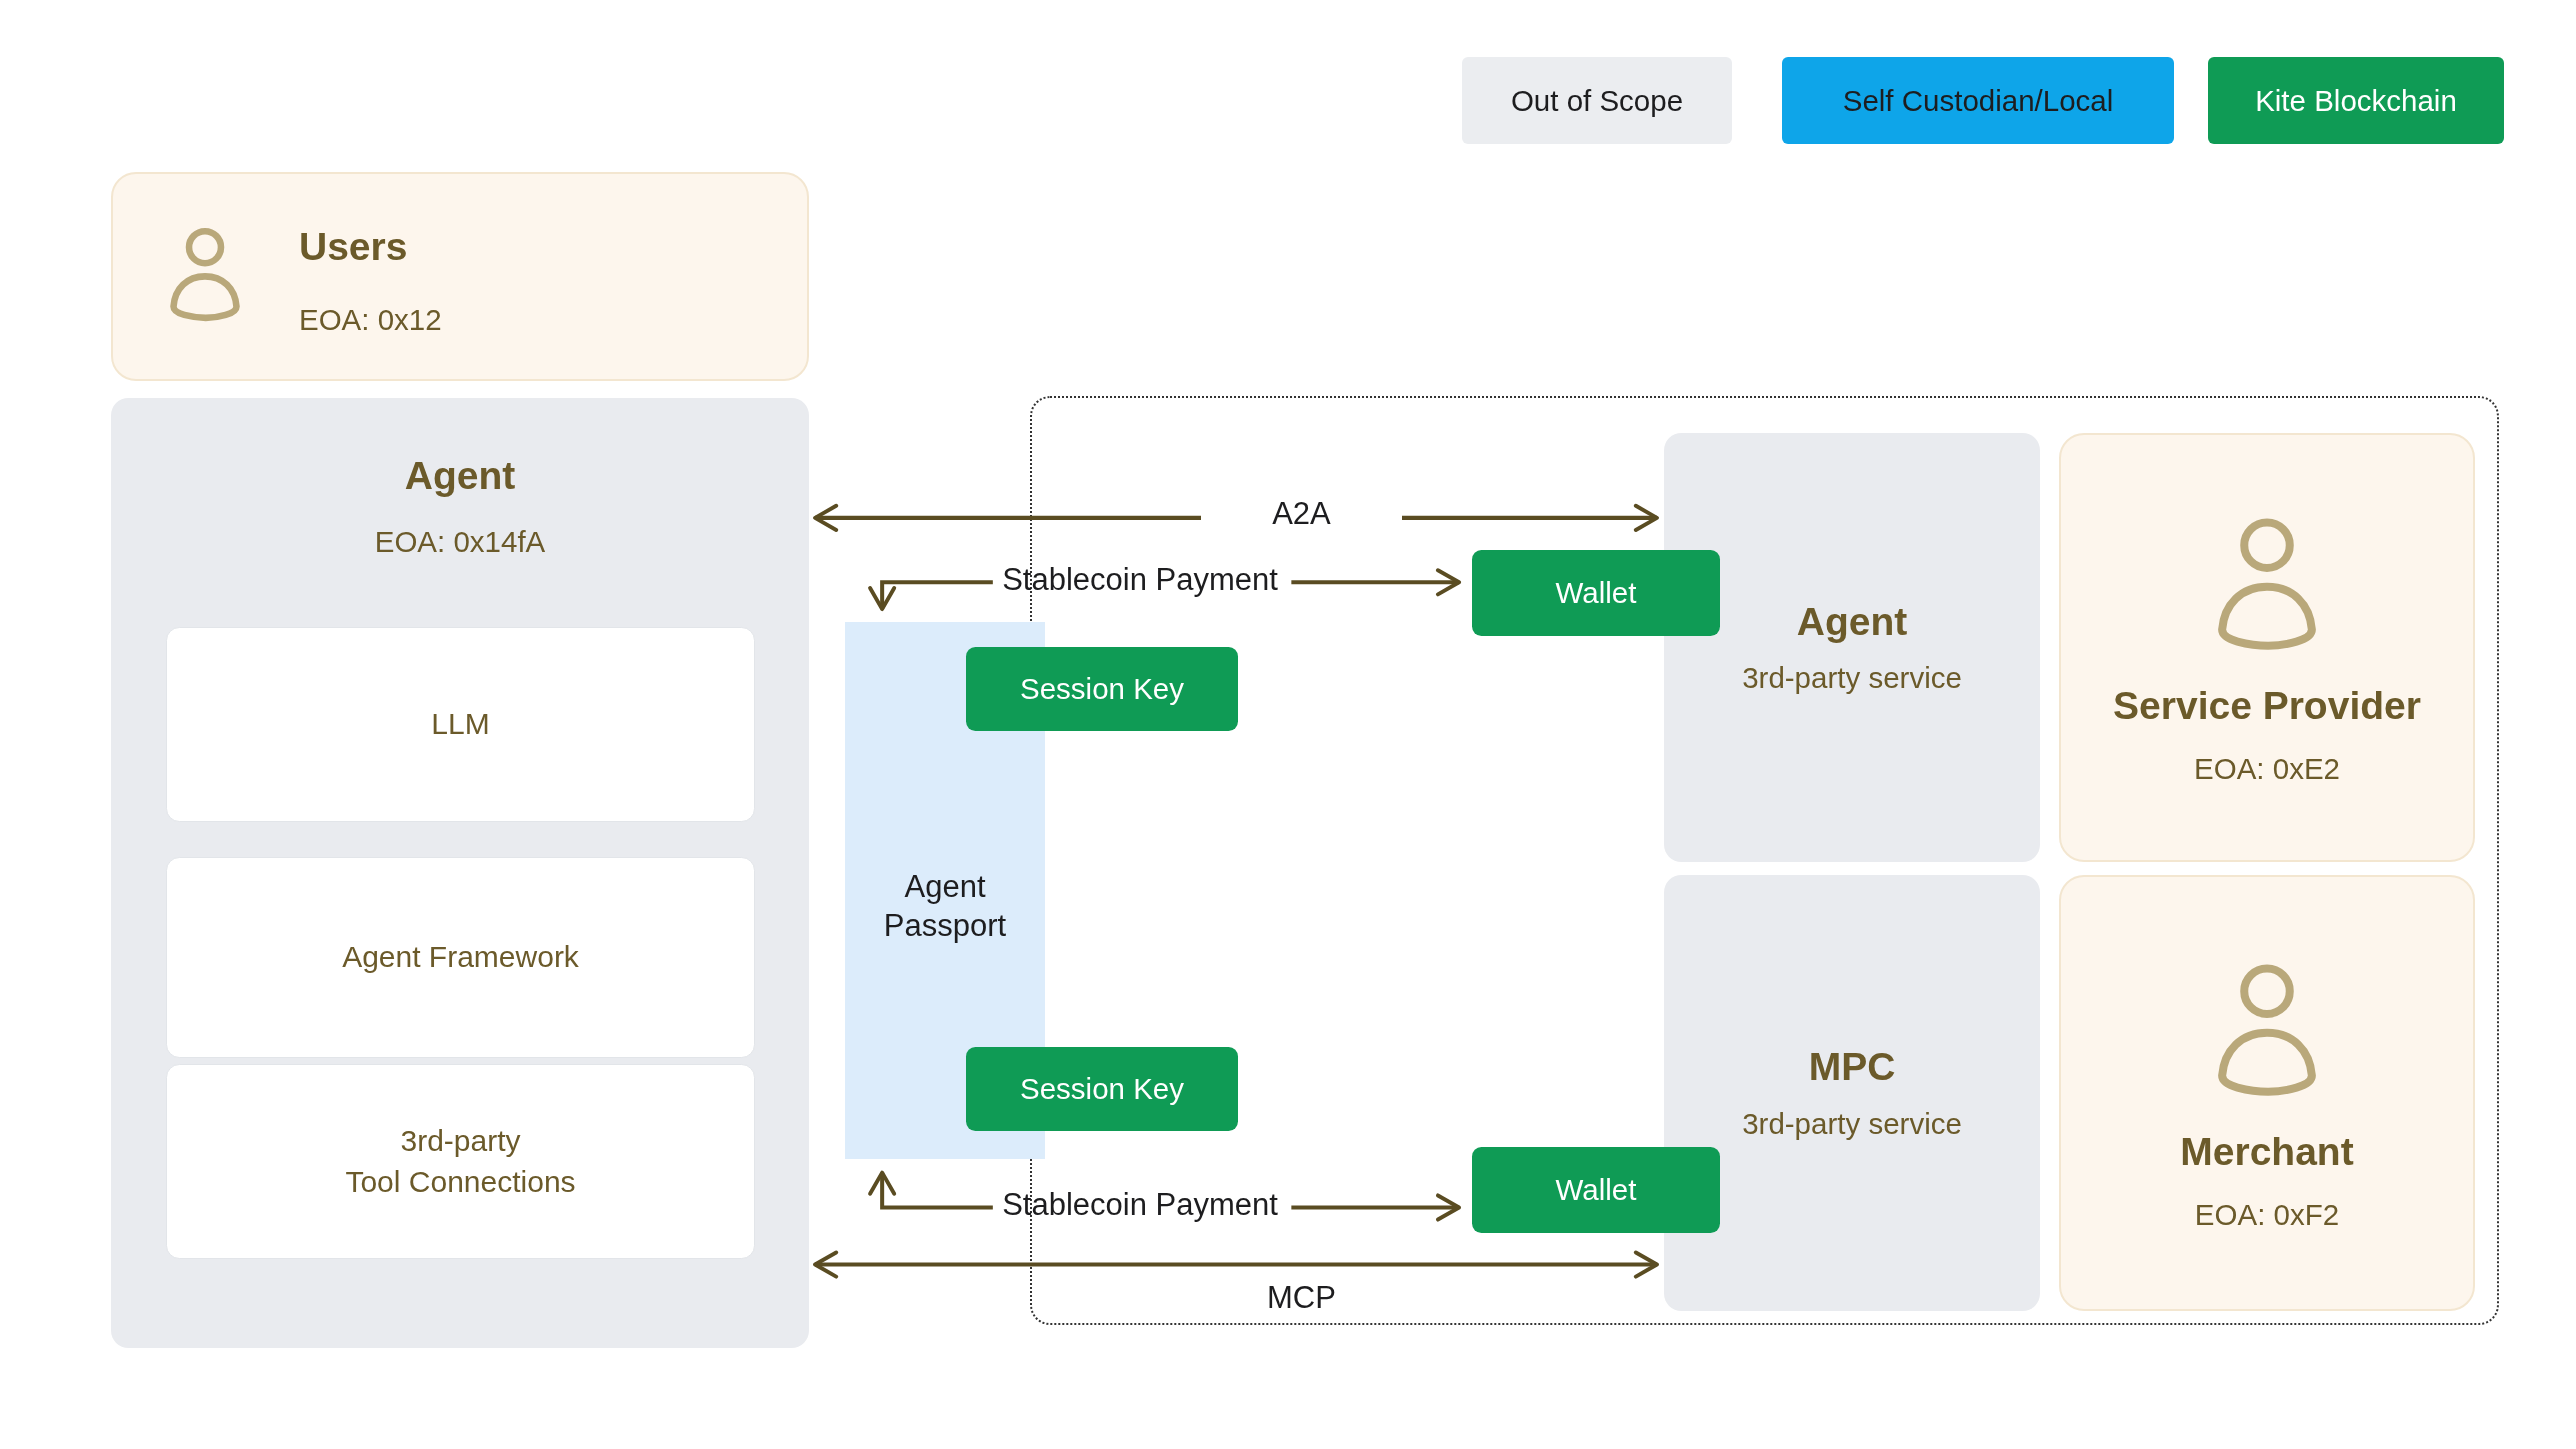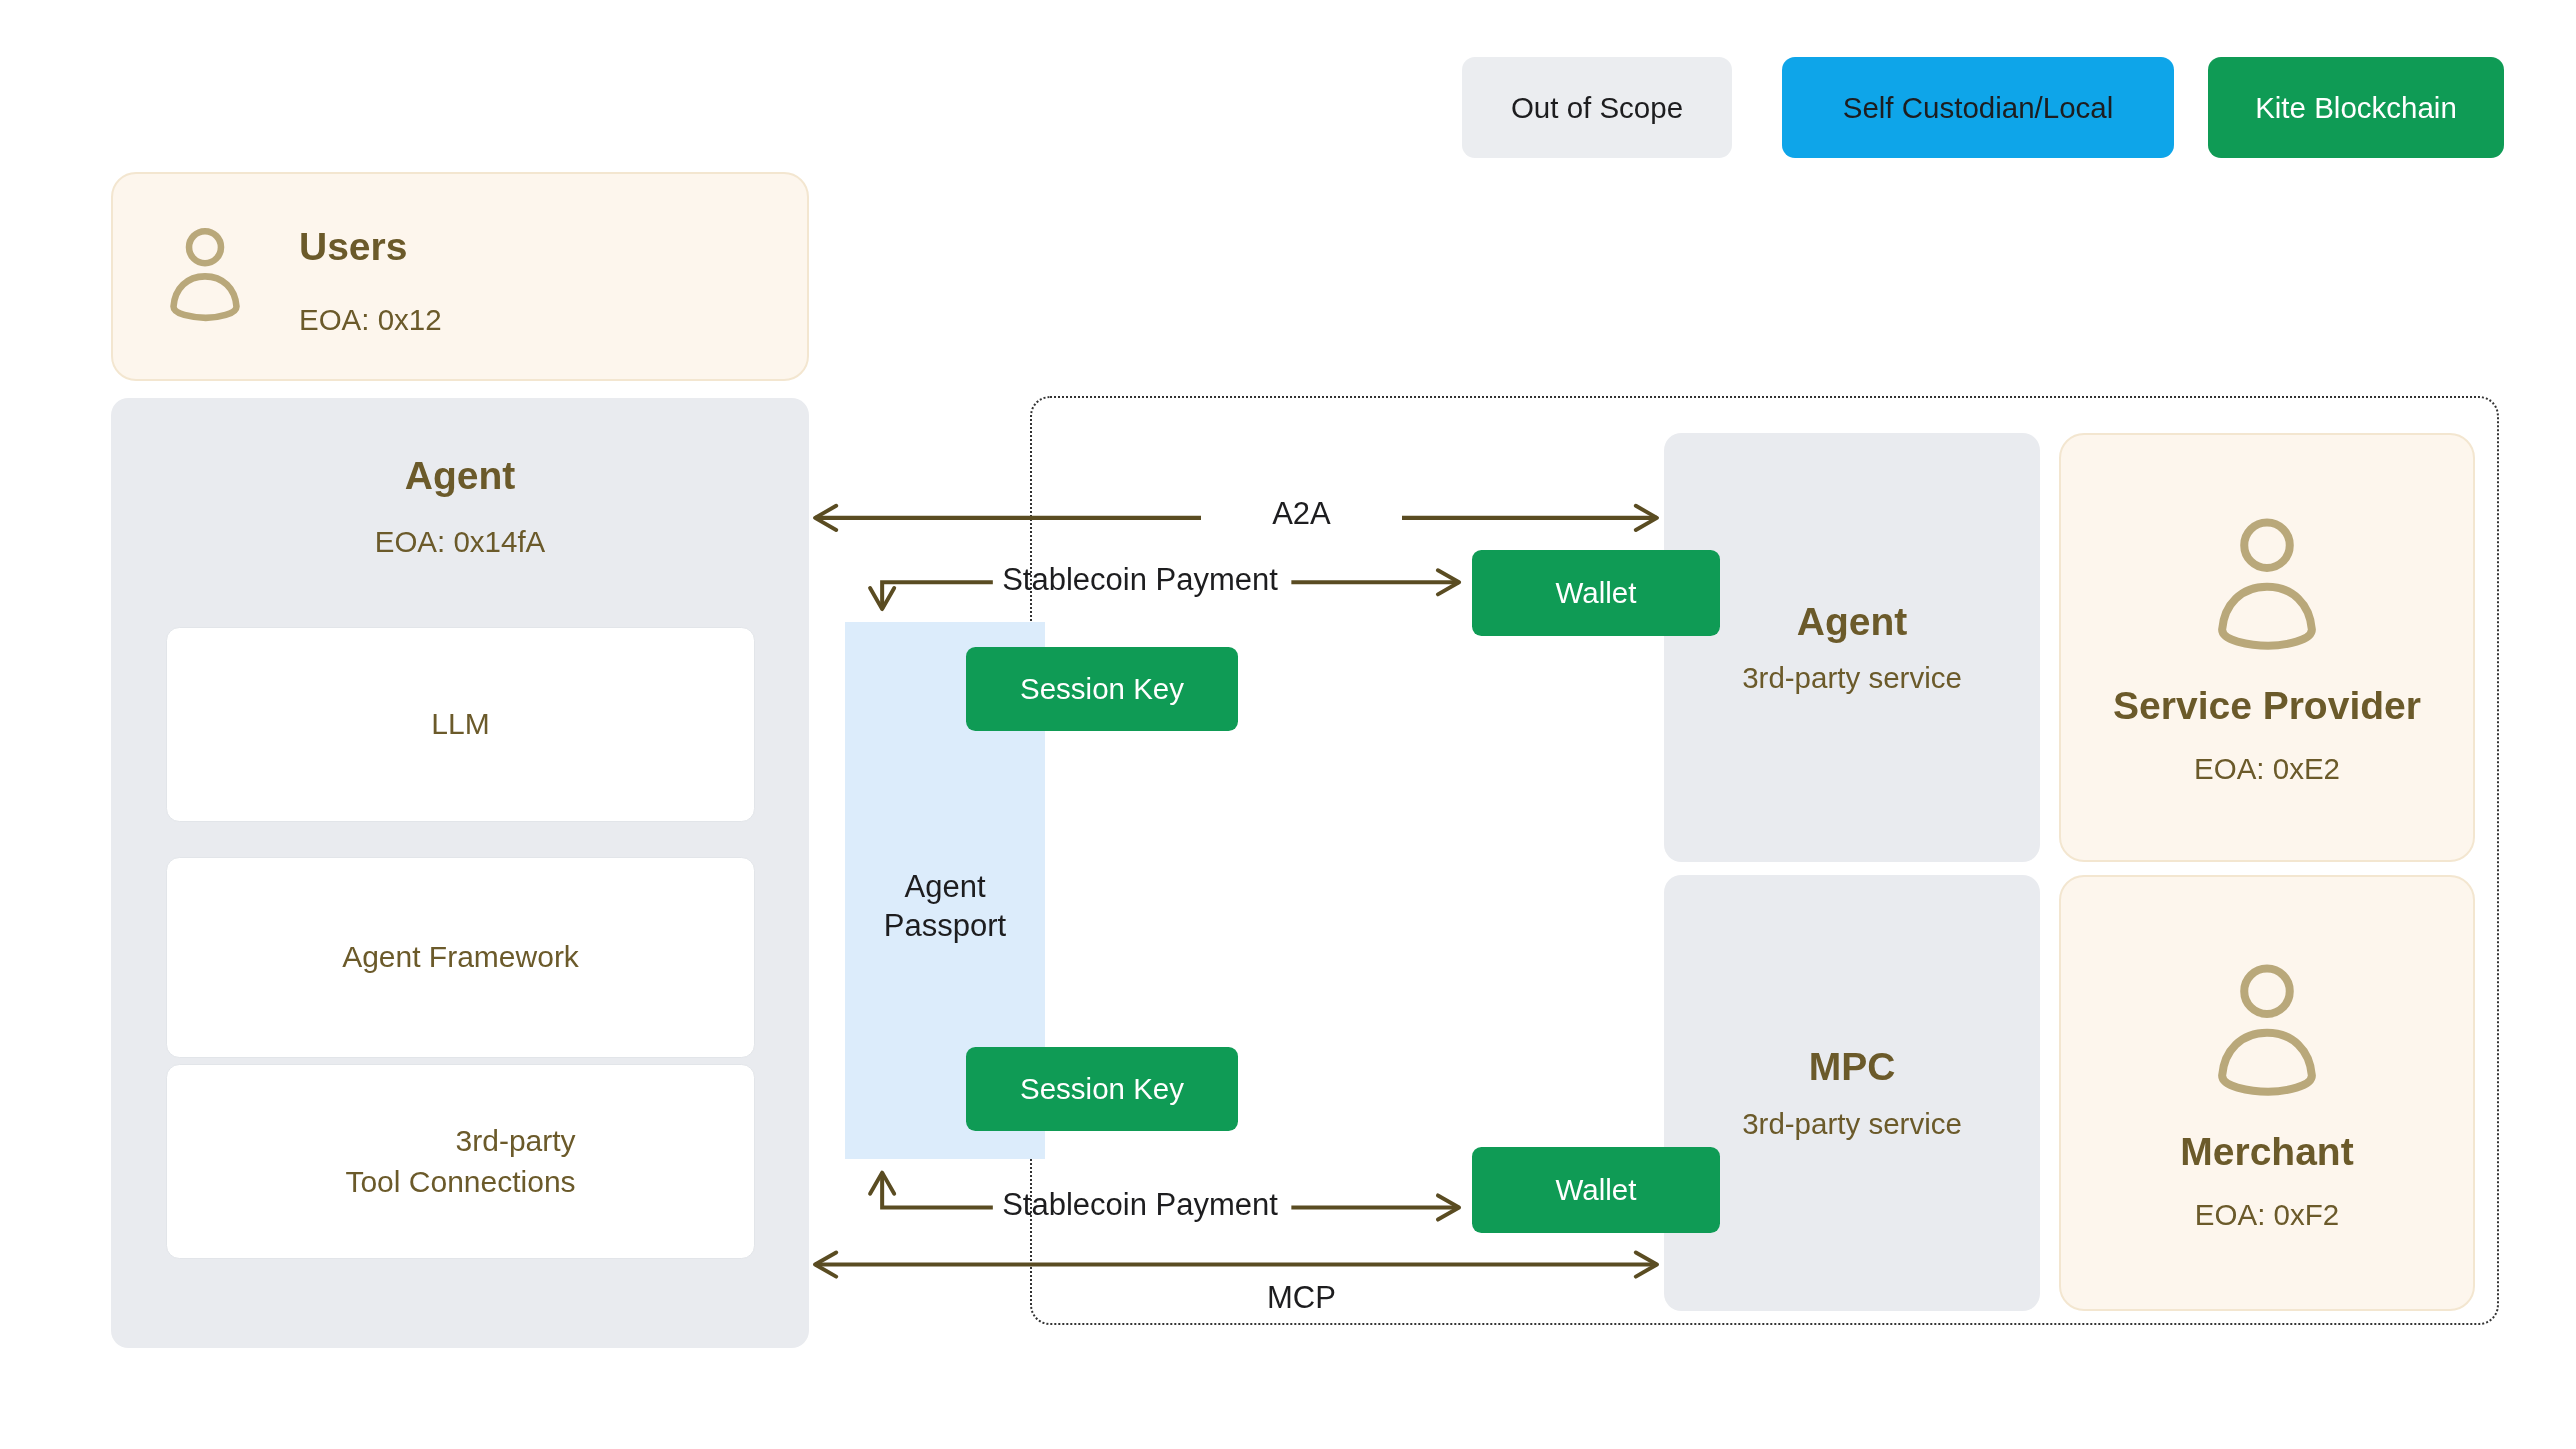--- a/index.html
+++ b/index.html
@@ -1,43 +1,43 @@
 <!DOCTYPE html>
 <html style="font-size:10.7px"><head>
 <meta charset="utf-8">
 <style>
   html,body{margin:0;padding:0;background:#ffffff;}
   body{width:2576px;height:1449px;overflow:hidden;
        font-family:"Liberation Sans", sans-serif;}
   .canvas{position:relative;width:2576px;height:1449px;background:#ffffff;}
 
   
-  .chip{position:absolute;top:57px;height:101px;display:flex;align-items:center;
-        justify-content:center;font-size:29.5px;color:#1d1d1f;border-radius:13px;}
+  .chip{position:absolute;top:57px;height:87px;display:flex;align-items:center;
+        justify-content:center;font-size:29.5px;color:#1d1d1f;border-radius:6px;}
   .chip-gray{left:1462px;width:270px;background:#ebedf0;}
   .chip-blue{left:1782px;width:392px;background:#0ea5e9;}
   .chip-green{left:2208px;width:296px;background:#0f9b55;color:#ffffff;}
 
   
   .cream-card{position:absolute;background:#fdf6ed;border:2px solid #f3e6d0;border-radius:25px;box-sizing:border-box;}
   .gray-card{position:absolute;background:#e9ebef;border-radius:17.4px;box-sizing:border-box;}
 
   .users-card{left:111px;top:172px;width:698px;height:209px;}
   .users-icon{position:absolute;left:158px;top:221px;}
   .users-title{position:absolute;left:299px;top:225px;font-size:39px;font-weight:bold;color:#6b5a2a;}
   .users-eoa{position:absolute;left:299px;top:303px;font-size:29.5px;color:#6b5a2a;}
 
   .agent-card{left:111px;top:398px;width:698px;height:950px;}
   .agent-title{position:absolute;left:111px;top:454px;width:698px;text-align:center;
                font-size:39px;font-weight:bold;color:#6b5a2a;}
   .agent-eoa{position:absolute;left:111px;top:525px;width:698px;text-align:center;
              font-size:29.5px;color:#6b5a2a;}
   .white-box{position:absolute;left:166px;width:589px;background:#ffffff;border:1.3px solid #e2e5e9;
              border-radius:13.4px;box-sizing:border-box;display:flex;align-items:center;justify-content:center;
-             font-size:30px;color:#6b5a2a;text-align:right;white-space:pre-line;line-height:1.35;}
+             font-size:30px;color:#6b5a2a;text-align:center;white-space:pre-line;line-height:1.35;}
   .wb-llm{top:627px;height:195px;}
   .wb-framework{top:857px;height:201px;}
   .wb-tools{top:1064px;height:195px;}
 
   
   .passport{position:absolute;left:845px;top:622px;width:200px;height:537px;background:#dcecfb;}
   .passport-label{position:absolute;left:845px;top:867px;width:200px;text-align:center;
                   font-size:31px;line-height:39px;color:#1d1d1f;white-space:pre-line;}
 
   .green-btn{position:absolute;background:#0f9b55;border-radius:9.4px;color:#ffffff;font-size:29.5px;

